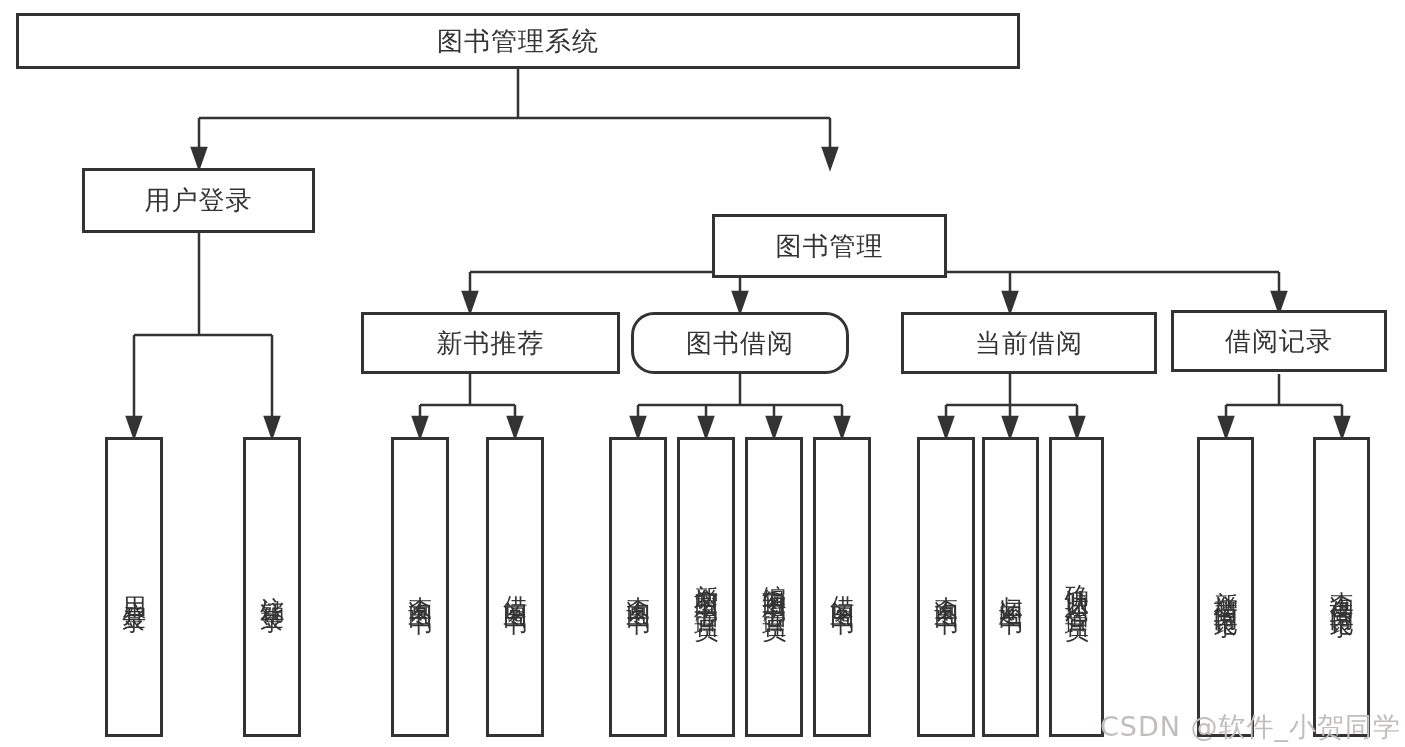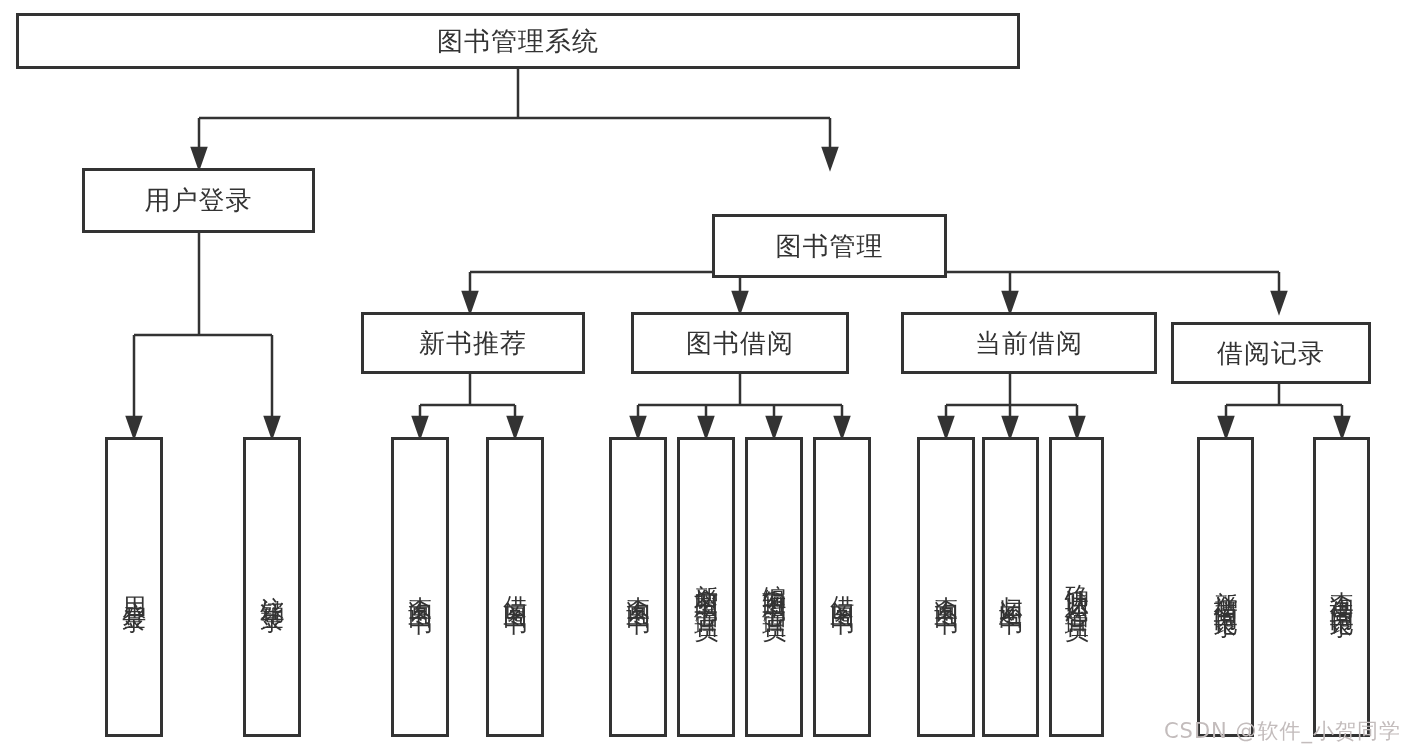--- a/index.html
+++ b/index.html
@@ -38,44 +38,44 @@
     line-height: 1.1;
     letter-spacing: 5px;
     white-space: nowrap;
   }
   
   .n-root  { left: 16px;  top: 13px;  width: 1004px; height: 56px; }
   
   .n-login { left: 82px;  top: 168px; width: 233px;  height: 65px; }
   .n-mgmt  { left: 712px; top: 168px; width: 235px;  height: 64px; margin-top: 46px; }
   
-  .n-g0 { left: 361px;  top: 312px; width: 224px; height: 62px; justify-content: center; }
-  .n-g1 { left: 631px;  top: 312px; width: 218px; height: 62px; }
+  .n-g0 { left: 361px;  top: 312px; width: 259px; height: 62px; justify-content: center; }
+  .n-g1 { left: 631px;  top: 312px; width: 218px; height: 62px; border-radius: 23px; }
   .n-g2 { left: 901px;  top: 312px; width: 256px; height: 62px; }
-  .n-g3 { left: 1171px; top: 322px; width: 200px; height: 62px; align-items: center; }
+  .n-g3 { left: 1171px; top: 310px; width: 216px; height: 62px; align-items: center; }
   
   .leaf { top: 437px; height: 300px; width: 58px; }
   .l-b0-0 { left: 105px; }
   .l-b0-1 { left: 243px; }
   .l-g0-0 { left: 391px; }
   .l-g0-1 { left: 486px; }
   .l-g1-0 { left: 609px; }
   .l-g1-1 { left: 677px; }
   .l-g1-2 { left: 745px; }
   .l-g1-3 { left: 813px; }
   .l-g2-0 { left: 917px; }
   .l-g2-1 { left: 982px; width: 57px; }
   .l-g2-2 { left: 1049px; width: 55px; }
   .l-g3-0 { left: 1197px; width: 57px; }
   .l-g3-1 { left: 1313px; width: 57px; }
   #watermark {
     position: absolute;
     right: 4px;
     bottom: 2px;
-    font-size: 21px;
+    font-size: 27px;
     color: #c3bcbc;
     letter-spacing: 1px;
     z-index: 5;
     white-space: nowrap;
     margin-left: 23px;
   }
 </style>
 </head>
 <body>
 

